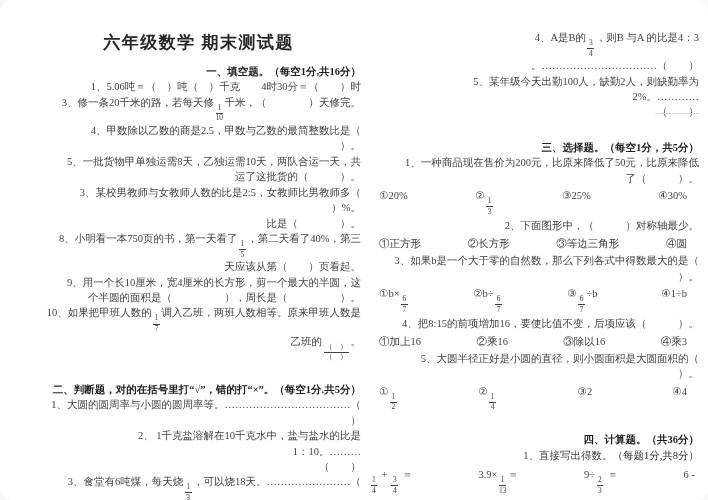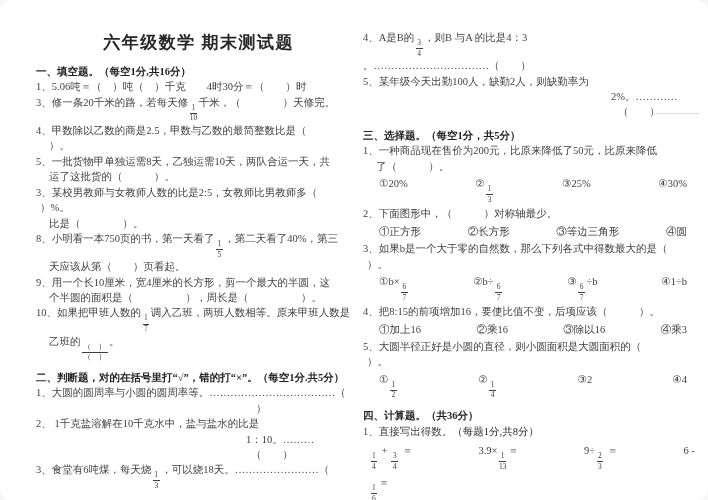--- a/index.html
+++ b/index.html
@@ -8,27 +8,27 @@
     background:#f7f7f7;
     font-family:"Liberation Serif","DejaVu Serif",serif;
   }
   .page{
     position:relative;width:708px;height:500px;
     background:#ffffff;color:#3f3f3f;border-radius:12px;
   }
   .col{position:absolute;top:28px;font-size:10.5px;line-height:15.4px;}
   .col-left{left:36px;width:325px;}
   .col-right{left:363px;width:336px;top:30px;}
-  .ln{min-height:15px;}
+  .ln{min-height:15px;text-align:right;}
   .title{
     font-size:17px;font-weight:bold;text-align:center;
     color:#262626;letter-spacing:1.5px;margin:4px 0 10px 0;line-height:22px;
   }
   .heading{font-weight:bold;color:#1f1f1f;}
-  .mt{margin-top:8px;}
+  .mt{margin-top:20px;}
   .indent{padding-left:13px;}
   .sm-indent{padding-left:4px;}
   .pl-210{padding-left:210px;}
   .pl-215{padding-left:215px;}
   .pl-220{padding-left:220px;}
   .pl-248{padding-left:248px;}
   .pl-255{padding-left:255px;}
   .row{display:flex;justify-content:space-between;}
   .opts{padding-left:16px;padding-right:12px;margin:2px 0;}
   .mrow{padding-left:6px;padding-right:4px;margin:4px 0;}

